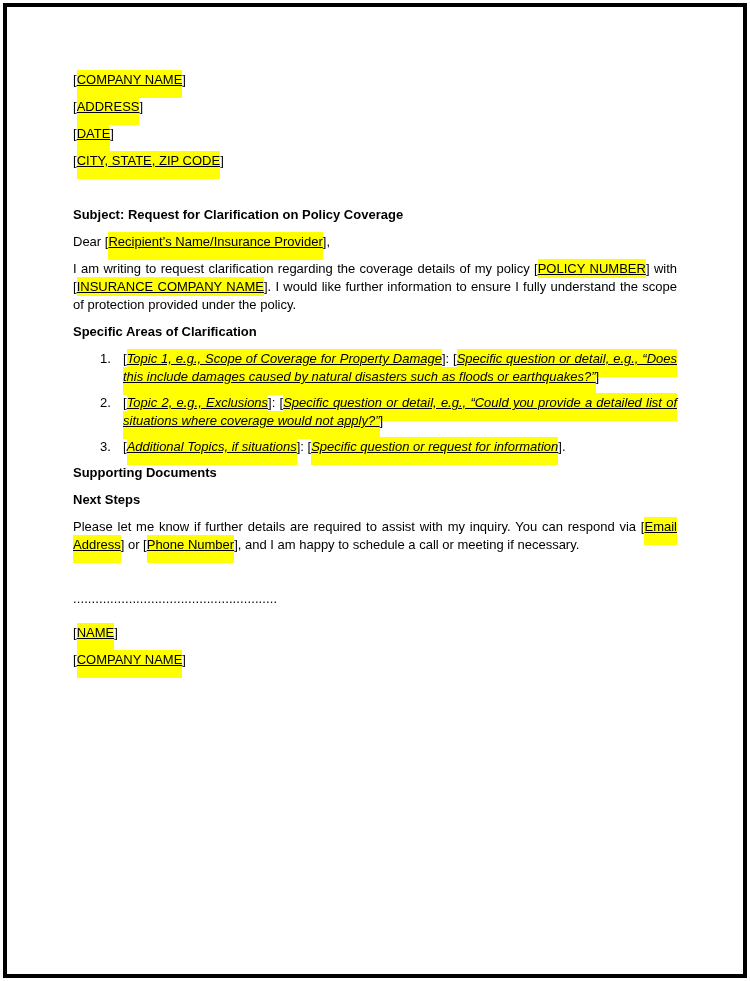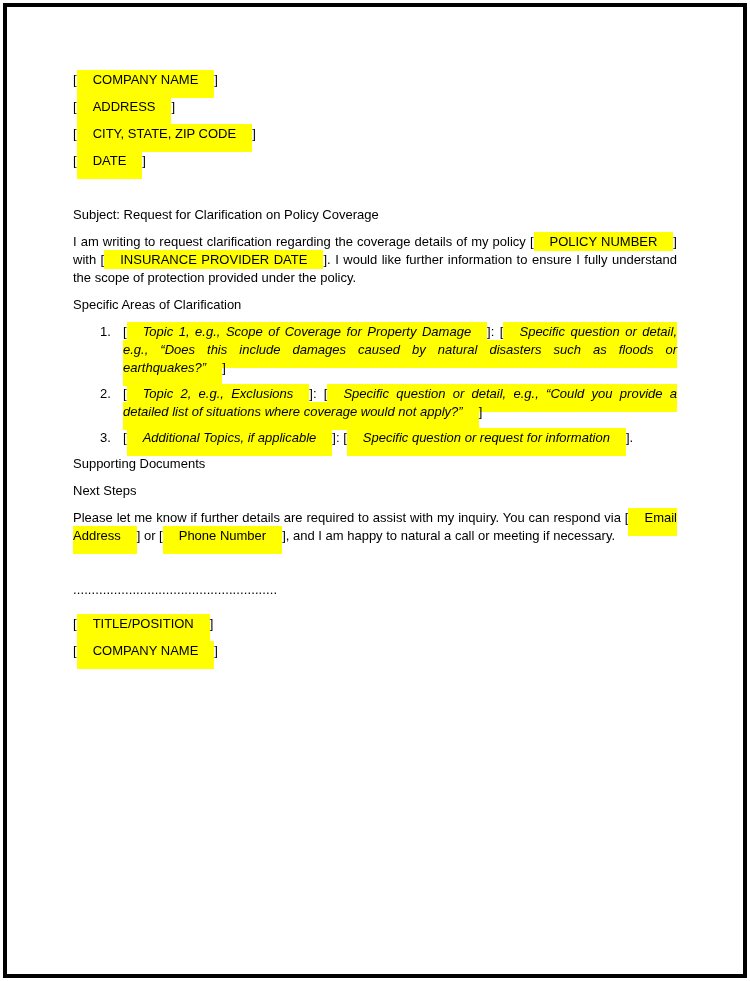--- a/index.html
+++ b/index.html
@@ -16,23 +16,23 @@
     background: #ffffff;
   }
   .content {
     padding: 64px 66px 0 66px;
     font-family: "Liberation Sans", sans-serif;
     font-size: 13px;
     line-height: 18px;
     color: var(--text_color, #000000);
   }
   p { margin: 0 0 9px 0; }
-  .b { font-weight: 400; }
+  .b { font-weight: 700; }
   .just { text-align: justify; }
-  .hl { background: var(--highlight_color, #ffff00); padding: 2px 16px; }
+  .hl { background: var(--highlight_color, #ffff00); padding: 2px 0; text-decoration: underline; }
   .hl-b { padding-bottom: 11px; }
   .it { font-style: italic; margin-top: 36px; }
   .gap27 { height: 27px; }
   .gap7 { height: 7px; }
   .list { margin: 0; }
   .li {
     position: relative;
     padding-left: 50px;
     margin: 0 0 8px 0;
     text-align: justify;
@@ -41,59 +41,60 @@
   .dots { letter-spacing: 0.1px; }
 </style>
 </head>
 <body>
 
 <div class="page">
   <div class="content">
 
     <p><span>[</span><span class="hl hl-b">COMPANY NAME</span><span>]</span></p>
     <p><span>[</span><span class="hl hl-b">ADDRESS</span><span>]</span></p>
+    <p><span>[</span><span class="hl hl-b">DATE</span><span>]</span></p>
     <p><span>[</span><span class="hl hl-b">CITY, STATE, ZIP CODE</span><span>]</span></p>
-    <p><span>[</span><span class="hl hl-b">DATE</span><span>]</span></p>
 
     <div class="gap27"></div>
 
     <p class="b">Subject: Request for Clarification on Policy Coverage</p>
 
+    <p><span>Dear [</span><span class="hl hl-b">Recipient’s Name/Insurance Provider</span><span>],</span></p>
 
-    <p class="just"><span>I am writing to request clarification regarding the coverage details of my policy [</span><span class="hl">POLICY NUMBER</span><span>] with [</span><span class="hl">INSURANCE PROVIDER DATE</span><span>]. I would like further information to ensure I fully understand the scope of protection provided under the policy.</span></p>
+    <p class="just"><span>I am writing to request clarification regarding the coverage details of my policy [</span><span class="hl">POLICY NUMBER</span><span>] with [</span><span class="hl">INSURANCE COMPANY NAME</span><span>]. I would like further information to ensure I fully understand the scope of protection provided under the policy.</span></p>
 
     <p class="b">Specific Areas of Clarification</p>
 
     <div class="list">
       <div class="li">
         <span class="num">1.</span>
         <span><span>[</span><span class="hl it">Topic 1, e.g., Scope of Coverage for Property Damage</span><span>]: [</span><span class="hl it hl-b">Specific question or detail, e.g., “Does this include damages caused by natural disasters such as floods or earthquakes?”</span><span>]</span></span>
       </div>
       <div class="li">
         <span class="num">2.</span>
         <span><span>[</span><span class="hl it">Topic 2, e.g., Exclusions</span><span>]: [</span><span class="hl it hl-b">Specific question or detail, e.g., “Could you provide a detailed list of situations where coverage would not apply?”</span><span>]</span></span>
       </div>
       <div class="li">
         <span class="num">3.</span>
-        <span><span>[</span><span class="hl it hl-b">Additional Topics, if applicable</span><span>]: [</span><span class="hl it hl-b">Specific question or request for information</span><span>].</span></span>
+        <span><span>[</span><span class="hl it hl-b">Additional Topics, if situations</span><span>]: [</span><span class="hl it hl-b">Specific question or request for information</span><span>].</span></span>
       </div>
     </div>
 
     <p class="b">Supporting Documents</p>
 
 
     <p class="b">Next Steps</p>
 
-    <p class="just"><span>Please let me know if further details are required to assist with my inquiry. You can respond via [</span><span class="hl hl-b">Email Address</span><span>] or [</span><span class="hl hl-b">Phone Number</span><span>], and I am happy to natural a call or meeting if necessary.</span></p>
+    <p class="just"><span>Please let me know if further details are required to assist with my inquiry. You can respond via [</span><span class="hl hl-b">Email Address</span><span>] or [</span><span class="hl hl-b">Phone Number</span><span>], and I am happy to schedule a call or meeting if necessary.</span></p>
 
 
     <div class="gap27"></div>
 
 
     <p class="dots">.......................................................</p>
 
     <div class="gap7"></div>
 
-    <p><span>[</span><span class="hl hl-b">TITLE/POSITION</span><span>]</span></p>
+    <p><span>[</span><span class="hl hl-b">NAME</span><span>]</span></p>
     <p><span>[</span><span class="hl hl-b">COMPANY NAME</span><span>]</span></p>
 
   </div>
 </div>
 
 </body></html>

